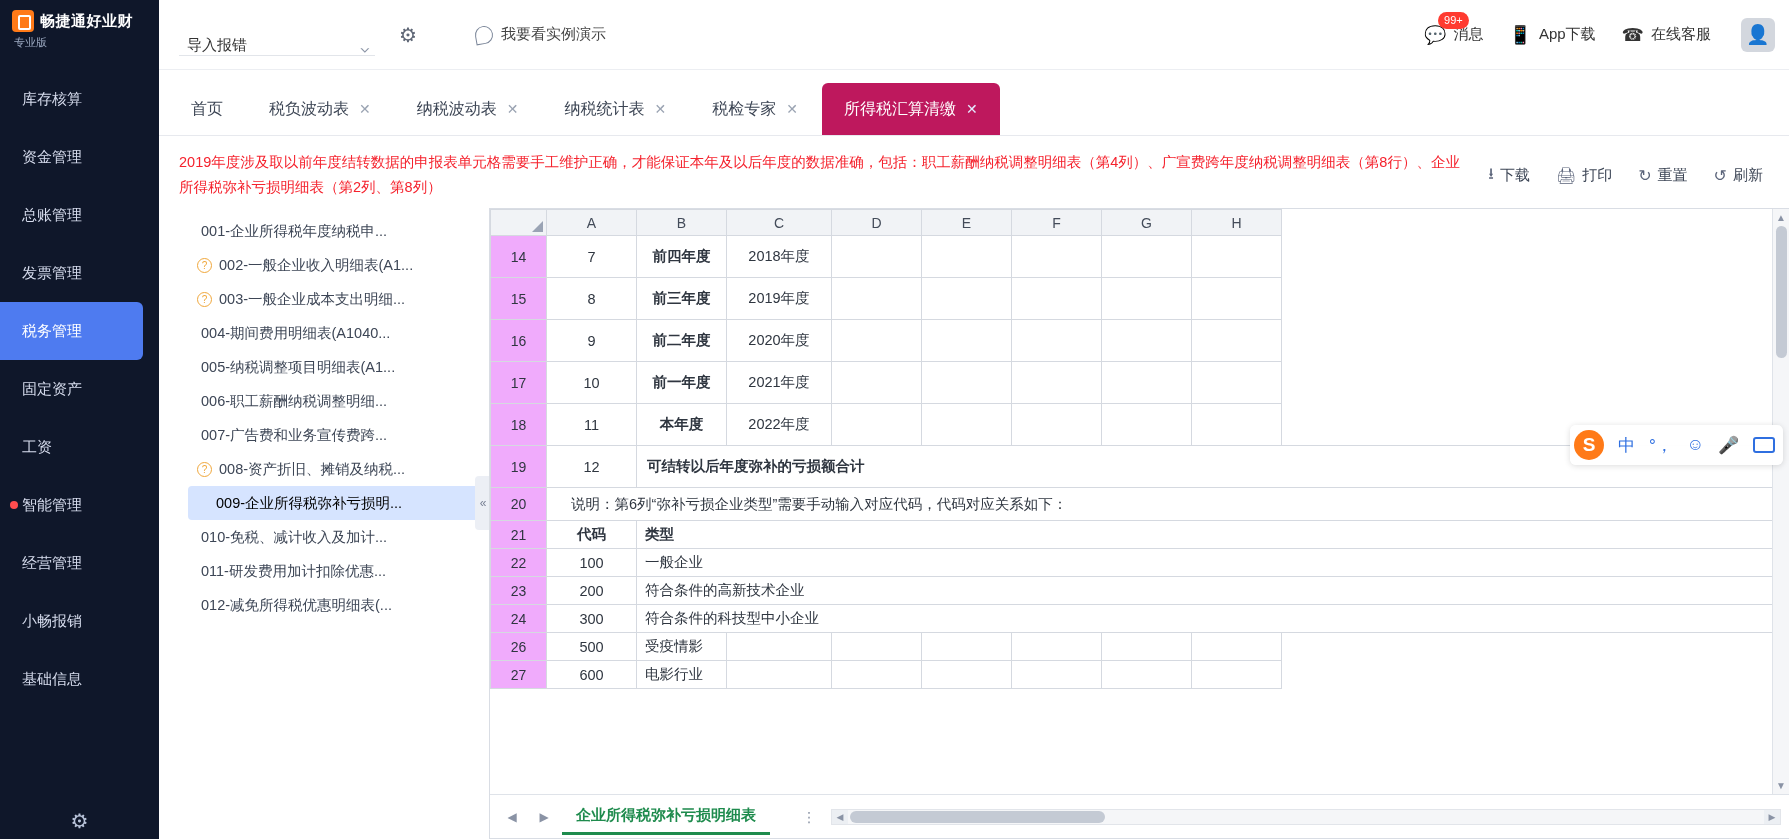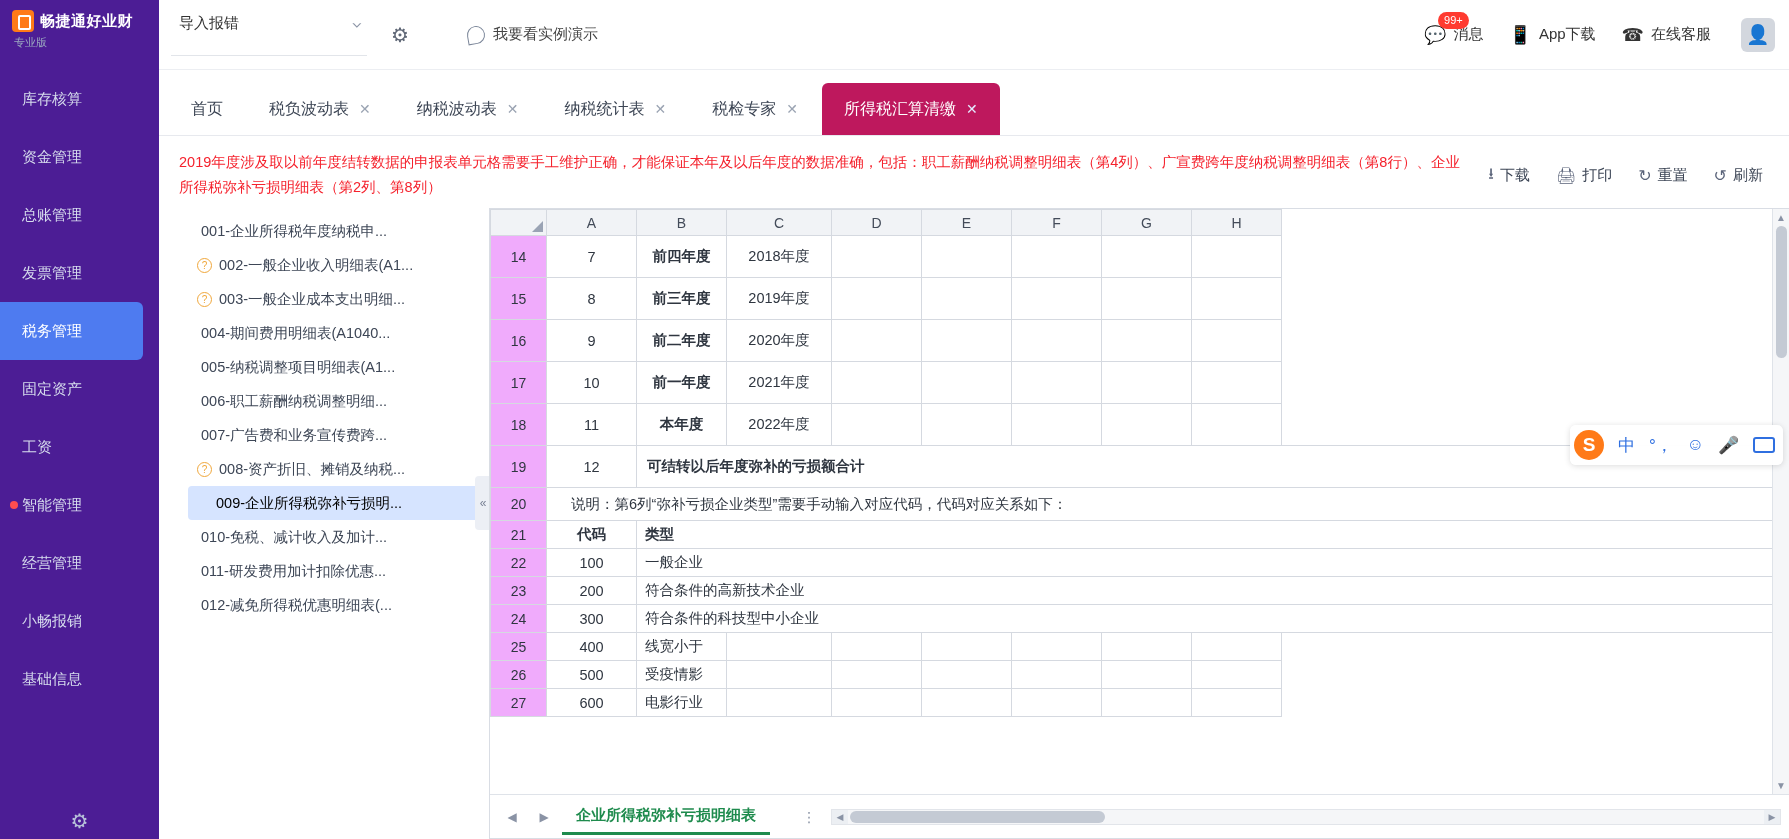--- a/index.html
+++ b/index.html
@@ -13,21 +13,21 @@
   #app {
     position: relative;
     width: 1789px; height: 839px;
     display: flex;
   }
 
   
   .sidebar {
     width: 159px;
     height: 839px;
-    background: #4c1d95;
+    background: #0f172a;
     color: #cfd6e4;
     display: flex;
     flex-direction: column;
     flex: 0 0 159px;
     position: relative;
   }
   .brand {
     height: 70px;
     padding: 10px 0 0 12px;
   }
@@ -97,24 +97,24 @@
     height: 70px;
     background: #fff;
     border-bottom: 1px solid #eceef2;
     display: flex;
     align-items: center;
     padding: 0 14px 0 0;
     position: relative;
   }
   .app-select {
     width: 196px;
-    margin-left: 12px;
+    margin-left: 20px;
     height: 42px;
     display: flex;
-    align-items: flex-start;
+    align-items: flex-end;
     justify-content: space-between;
     border-bottom: 1px solid #e2e5ea;
     font-size: 15px;
     color: #333;
     padding: 0 6px 0 8px;
     cursor: pointer;
     font-family: Liberation Mono, monospace;
   }
   .chev {
     color: #8a93a5; font-size: 13px; transform: scaleX(1.5);
@@ -748,31 +748,20 @@
                 <td class="c-center">200</td>
                 <td colspan="8" style="padding-left:8px">符合条件的高新技术企业</td>
               </tr>
 
               <tr style="height:26px">
                 <td class="rowhdr">24</td>
                 <td class="c-center">300</td>
                 <td colspan="8" style="padding-left:8px">符合条件的科技型中小企业</td>
               </tr>
 
-              <tr style="height:26px">
-                <td class="rowhdr">25</td>
-                <td class="c-center">400</td>
-                <td style="padding-left:8px">线宽小于</td>
-                <td></td>
-                <td></td>
-                <td></td>
-                <td></td>
-                <td></td>
-                <td></td>
-              </tr>
 
               <tr style="height:26px">
                 <td class="rowhdr">26</td>
                 <td class="c-center">500</td>
                 <td style="padding-left:8px">受疫情影</td>
                 <td></td>
                 <td></td>
                 <td></td>
                 <td></td>
                 <td></td>

